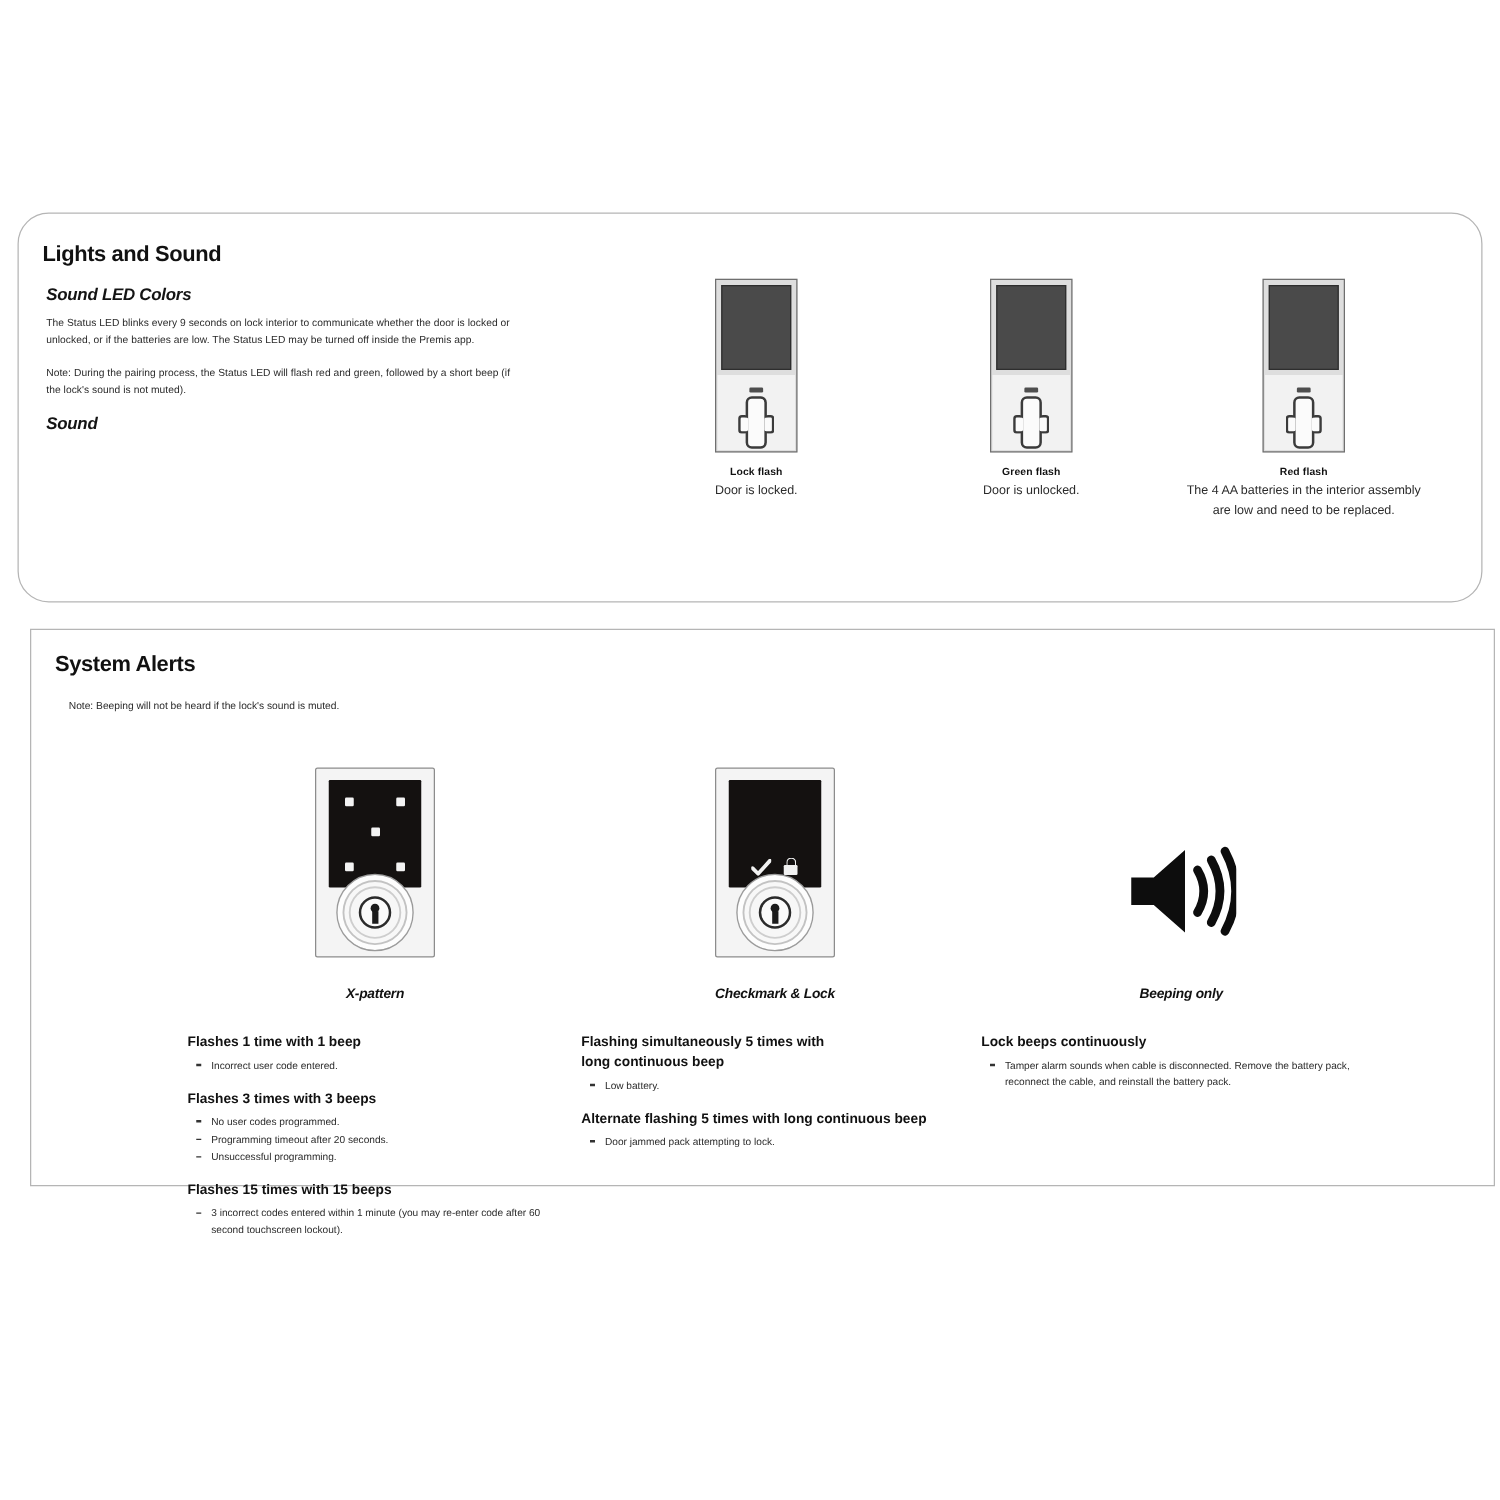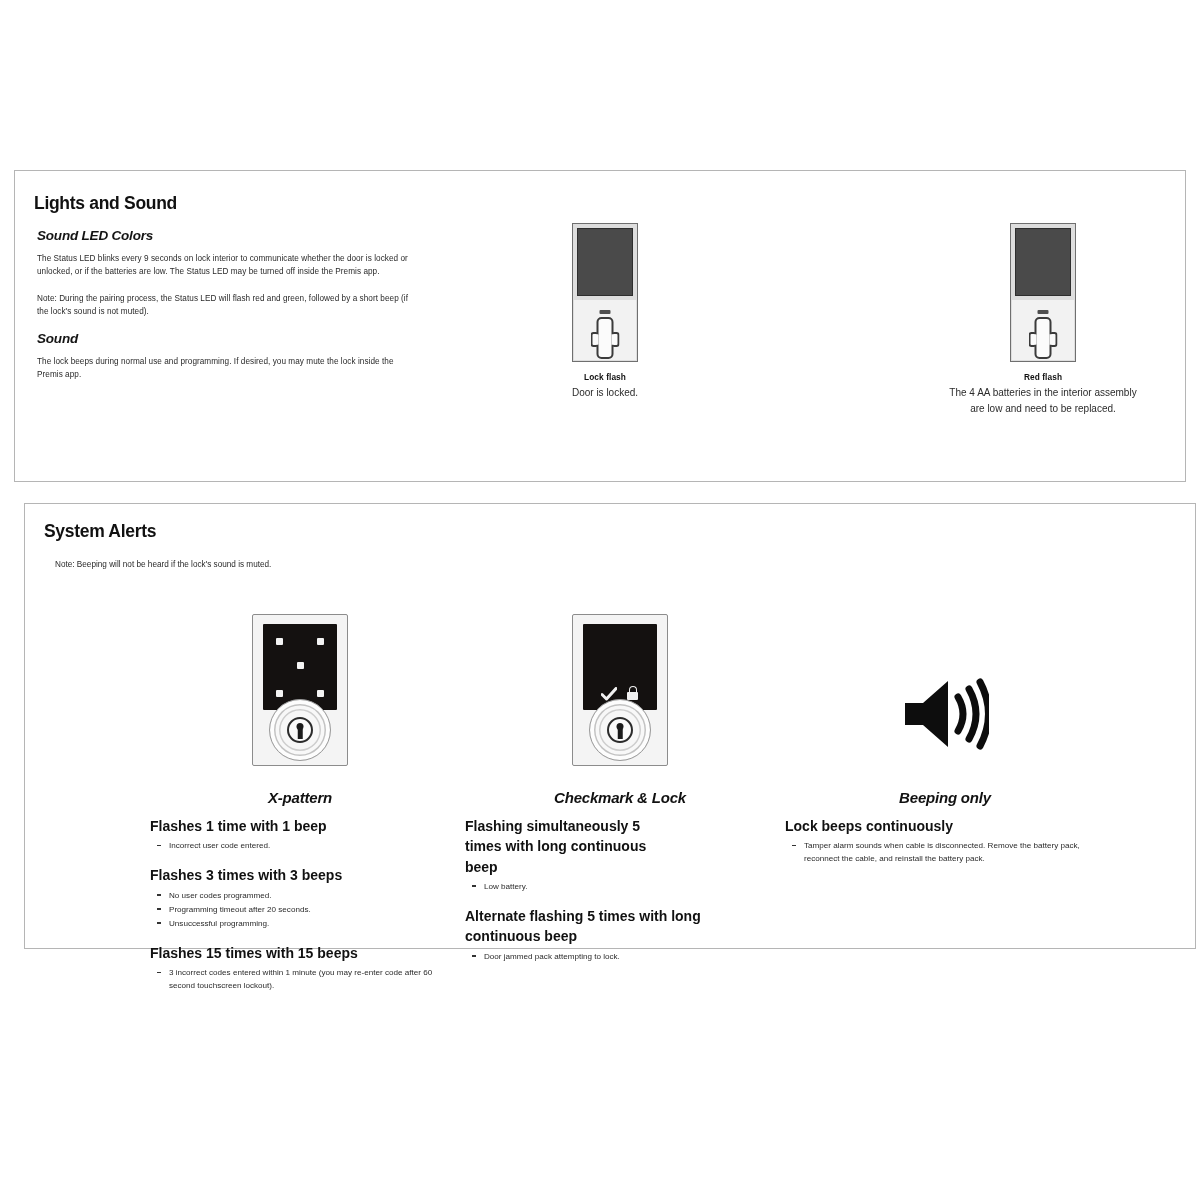--- a/index.html
+++ b/index.html
@@ -11,21 +11,21 @@
     -webkit-font-smoothing: antialiased;
   }
   .page { position: relative; width: 1200px; height: 1200px; }
 
   
   .panel {
     position: absolute;
     border: 1px solid #b5b5b5;
     background: #fff;
   }
-  #panel-lights { left: 14px; top: 170px; width: 1172px; height: 312px; }
+  #panel-lights { left: 14px; top: 170px; width: 1172px; height: 312px; border-radius: 25px; }
   #panel-alerts { left: 24px; top: 503px; width: 1172px; height: 446px; }
 
   .panel-title {
     position: absolute;
     font-size: 17.5px;
     font-weight: bold;
     letter-spacing: -0.3px;
     color: #111;
   }
   #title-lights { left: 19px; top: 22px; }
@@ -232,30 +232,30 @@
     width: 11px; height: 8px;
     background: #f1f1f1;
     border-radius: 1px;
   }
 
   
   .speaker-wrap { display: flex; align-items: center; justify-content: center; padding-top: 28px; }
 
   .alert-heading {
     text-align: center;
-    font-size: 15px;
+    font-size: 11px;
     font-style: italic;
     font-weight: bold;
     letter-spacing: -0.2px;
     color: #111;
-    margin-bottom: 10px;
+    margin-bottom: 26px;
   }
   .alert-group { margin-bottom: 13px; }
   .alert-group-title {
-    font-size: 14px;
+    font-size: 11px;
     font-weight: bold;
     color: #111;
     line-height: 1.45;
     margin-bottom: 3px;
   }
   .alert-list { list-style: none; margin: 0; padding: 0; }
   .alert-list li {
     position: relative;
     padding-left: 19px;
     font-size: 8.1px;
@@ -278,37 +278,47 @@
 
   <section class="panel" id="panel-lights">
 
     <h2 class="panel-title" id="title-lights">Lights and Sound</h2>
 
     <div id="lights-left">
       <span class="sub-head">Sound LED Colors</span>
       <p class="body-text">The Status LED blinks every 9 seconds on lock interior to communicate whether the door is locked or unlocked, or if the batteries are low. The Status LED may be turned off inside the Premis app.</p>
       <p class="body-text">Note: During the pairing process, the Status LED will flash red and green, followed by a short beep (if the lock's sound is not muted).</p>
       <span class="sub-head" id="sound-head">Sound</span>
-      <p class="body-text" style="margin-top:9px">The lock beeps during normal use and programming. If desired, you may mute the lock inside the Premis app.</p>
     </div>
 
     <div class="led-figs">
 
       <figure class="led-fig" id="led-amber">
         <div class="lock-int">
           <div class="screen"></div>
           <div class="lower">
             <div class="turn-nub"></div>
             <div class="turn-body"></div>
           </div>
         </div>
         <div class="fig-caption-bold">Lock flash</div>
         <div class="fig-caption">Door is locked.</div>
       </figure>
 
+      <figure class="led-fig" id="led-green">
+        <div class="lock-int">
+          <div class="screen"></div>
+          <div class="lower">
+            <div class="turn-nub"></div>
+            <div class="turn-body"></div>
+          </div>
+        </div>
+        <div class="fig-caption-bold">Green flash</div>
+        <div class="fig-caption">Door is unlocked.</div>
+      </figure>
 
       <figure class="led-fig" id="led-red">
         <div class="lock-int">
           <div class="screen"></div>
           <div class="lower">
             <div class="turn-nub"></div>
             <div class="turn-body"></div>
           </div>
         </div>
         <div class="fig-caption-bold">Red flash</div>

